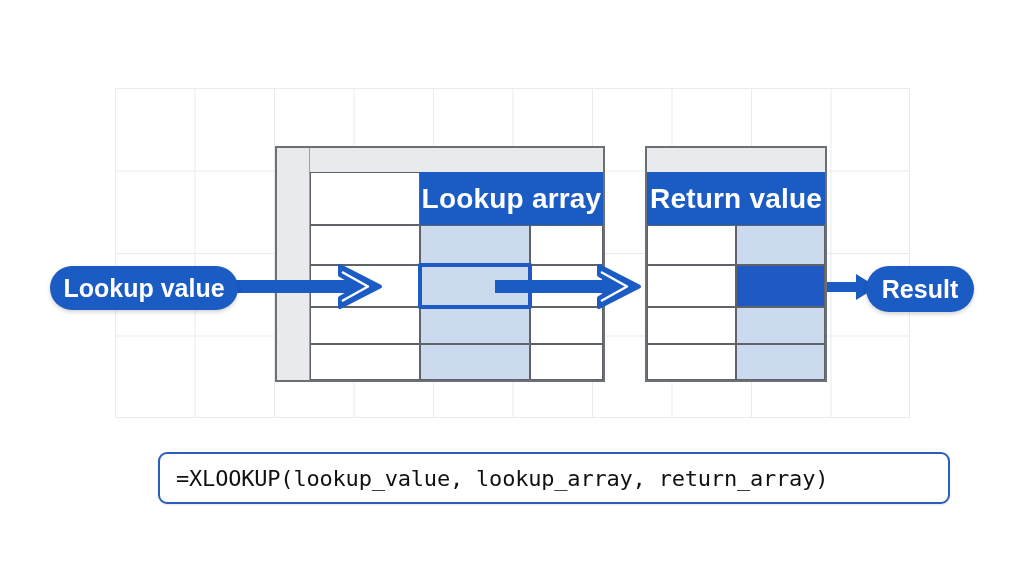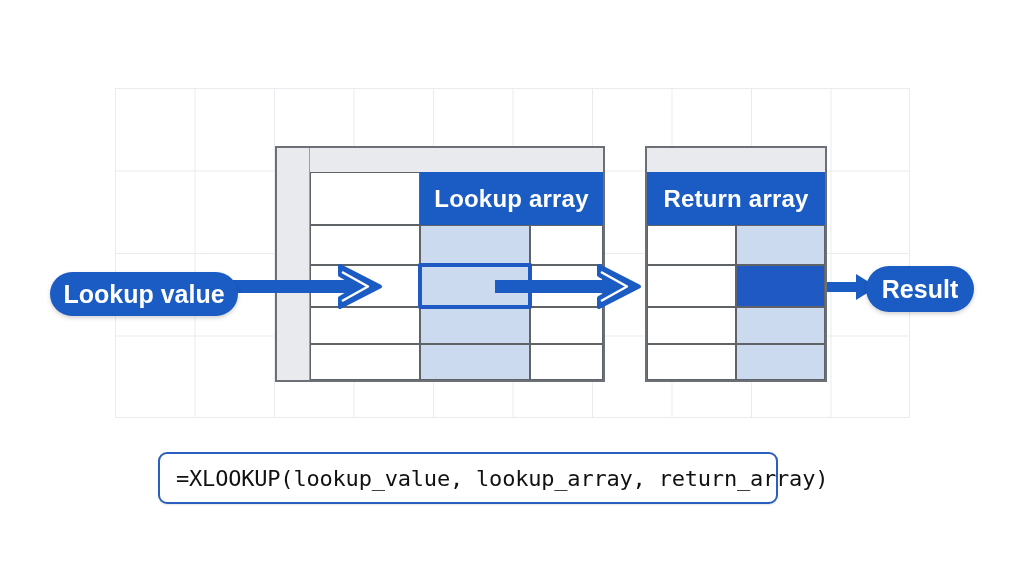--- a/index.html
+++ b/index.html
@@ -56,21 +56,21 @@
   .cell.lightblue { background: #ccdaf0; }
   .cell.darkblue  { background: #1f5ac4; }
 
   .hdr {
     position: absolute;
     background: #1b5bc4;
     color: #ffffff;
     display: flex;
     align-items: center;
     justify-content: center;
-    font-size: 24px;
+    font-size: 28px;
     font-weight: 700;
     letter-spacing: 0.2px;
     white-space: nowrap;
   }
 
   .selcell {
     position: absolute;
     background: #ccdaf0;
     border: 4px solid #1f5ac4;
     border-radius: 2px;
@@ -97,21 +97,21 @@
   .arrow-svg {
     position: absolute;
     z-index: 8;
     overflow: visible;
   }
 
   
   #formula {
     position: absolute;
     left: 158px; top: 452px;
-    width: 620px; height: 52px;
+    width: 792px; height: 52px;
     background: #ffffff;
     border: 2px solid #2a5fbf;
     border-radius: 9px;
     display: flex;
     align-items: center;
     padding-left: 16px;
     box-shadow: 0 1px 2px rgba(0,0,0,0.10);
     z-index: 12;
   }
   #formula span {
@@ -157,21 +157,21 @@
     <div class="cell" style="left:33px; top:196px; width:110px; height:36px;"></div>
     <div class="cell lightblue" style="left:143px; top:196px; width:110px; height:36px;"></div>
     <div class="cell" style="left:253px; top:196px; width:73px; height:36px;"></div>
   </div>
 
   <div class="sheet" style="left:645px; top:146px; width:182px; height:236px;">
 
     <div class="gutter-top" style="left:0; top:0; width:178px; height:24px;"></div>
 
     <div class="hdr" style="left:0px; top:24px; width:178px; height:53px;">
-      <span>Return array</span>
+      <span>Return value</span>
     </div>
 
     <div class="cell" style="left:0px; top:77px; width:89px; height:40px;"></div>
     <div class="cell lightblue" style="left:89px; top:77px; width:89px; height:40px;"></div>
 
     <div class="cell" style="left:0px; top:117px; width:89px; height:42px;"></div>
     <div class="cell darkblue" style="left:89px; top:117px; width:89px; height:42px;"></div>
 
     <div class="cell" style="left:0px; top:159px; width:89px; height:37px;"></div>
     <div class="cell lightblue" style="left:89px; top:159px; width:89px; height:37px;"></div>
@@ -190,21 +190,21 @@
     <rect x="0" y="22" width="120" height="13" fill="#1b5bc4"></rect>
     <path d="M104 8 L144 28.5 L104 49 L104 40 L124 28.5 L104 17 Z" fill="#1b5bc4" stroke="#1b5bc4" stroke-width="4" stroke-linejoin="round"></path>
     <path d="M106 14 L132 28.5 L106 43" fill="none" stroke="#ffffff" stroke-width="2.5" stroke-linejoin="round"></path>
   </svg>
 
   <svg class="arrow-svg" style="left:827px; top:268px;" width="55" height="42" viewBox="0 0 55 42">
     <rect x="0" y="14" width="33" height="10" fill="#1b5bc4"></rect>
     <path d="M29 6 L50 19 L29 32 Z" fill="#1b5bc4"></path>
   </svg>
 
-  <div class="pill" style="left:50px; top:272px; width:188px; height:44px;">
+  <div class="pill" style="left:50px; top:266px; width:188px; height:44px;">
     <span>Lookup value</span>
   </div>
 
   <div class="pill" style="left:866px; top:266px; width:108px; height:46px;">
     <span>Result</span>
   </div>
 
   <div id="formula">
     <span>=XLOOKUP(lookup_value, lookup_array, return_array)</span>
   </div>

